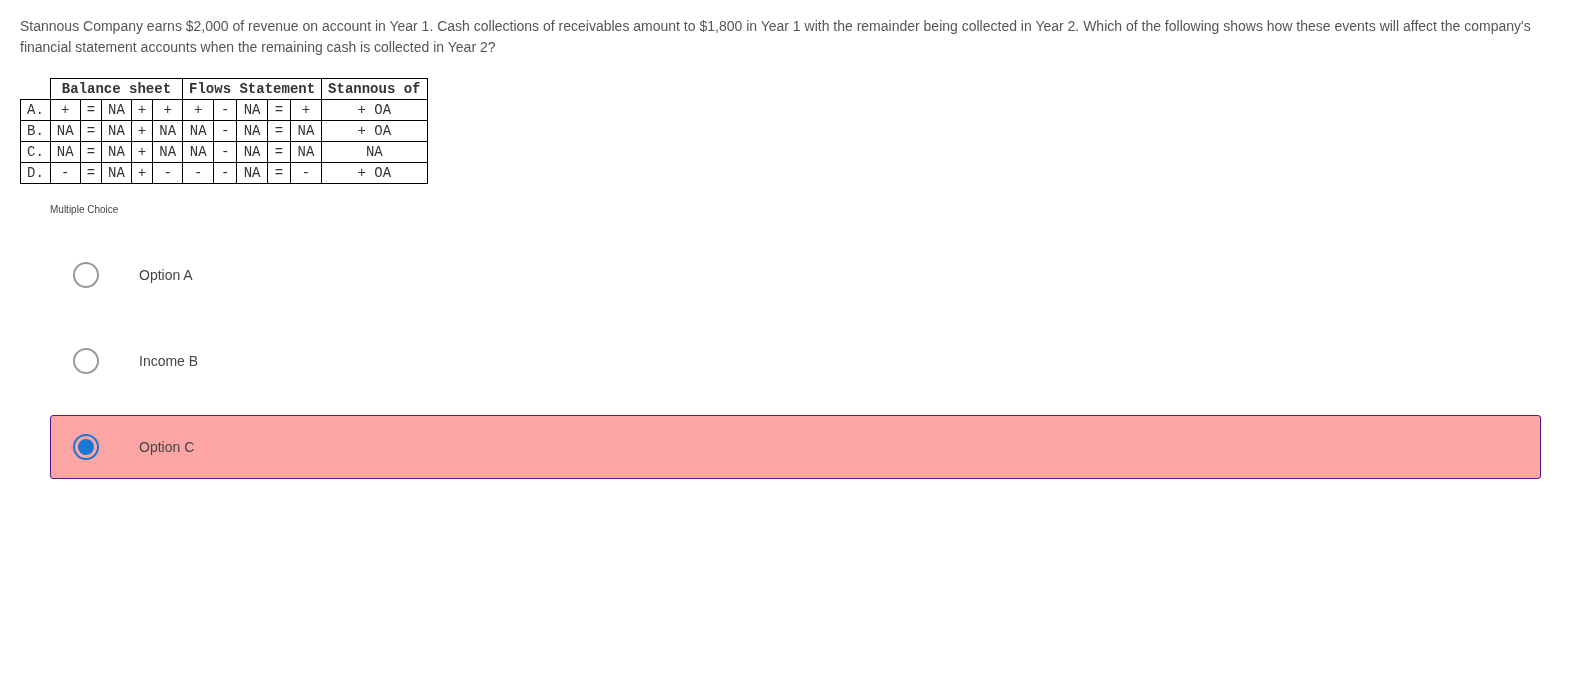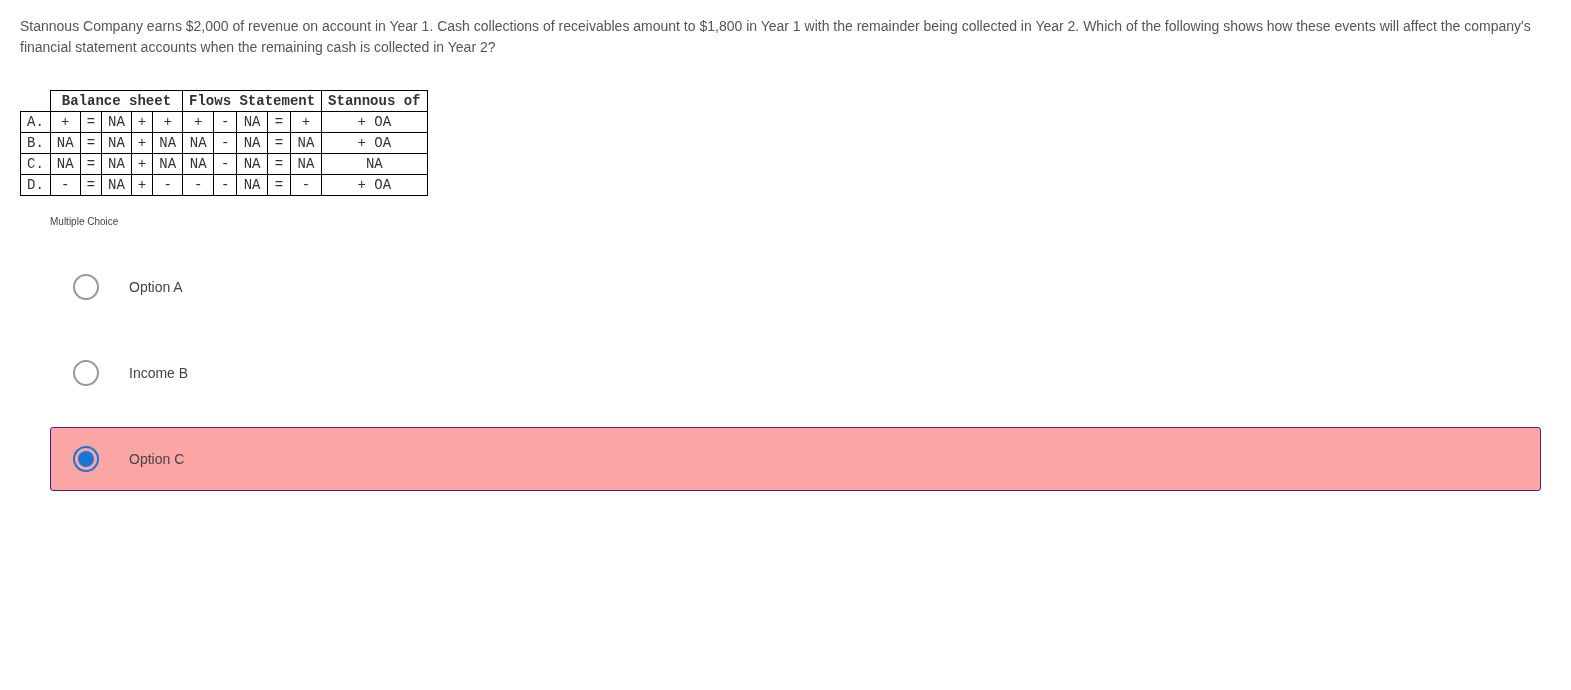--- a/index.html
+++ b/index.html
@@ -6,21 +6,21 @@
     body {
       font-family: Arial, Helvetica, sans-serif;
       font-size: 14px;
       color: #333;
       background: #fff;
       padding: 16px 20px;
     }
     .question-text {
       color: #555;
       line-height: 1.5;
-      margin-bottom: 32px;
+      margin-bottom: 20px;
       font-size: 14px;
     }
     .data-table {
       border-collapse: collapse;
       font-family: "Courier New", Courier, monospace;
       font-size: 14px;
       margin-bottom: 12px;
     }
     .data-table th, .data-table td {
       border: 1px solid #000;
@@ -38,21 +38,21 @@
     .options {
       display: flex;
       flex-direction: column;
       gap: 22px;
       margin-left: 30px;
       margin-right: 10px;
     }
     .option {
       display: flex;
       align-items: center;
-      gap: 30px;
+      gap: 40px;
       padding: 18px 22px;
       border: 1px solid transparent;
       border-radius: 3px;
       cursor: pointer;
     }
     .option.selected {
       border: 1px solid #4c1d95;
       background: #fca5a5;
     }
     .radio {

